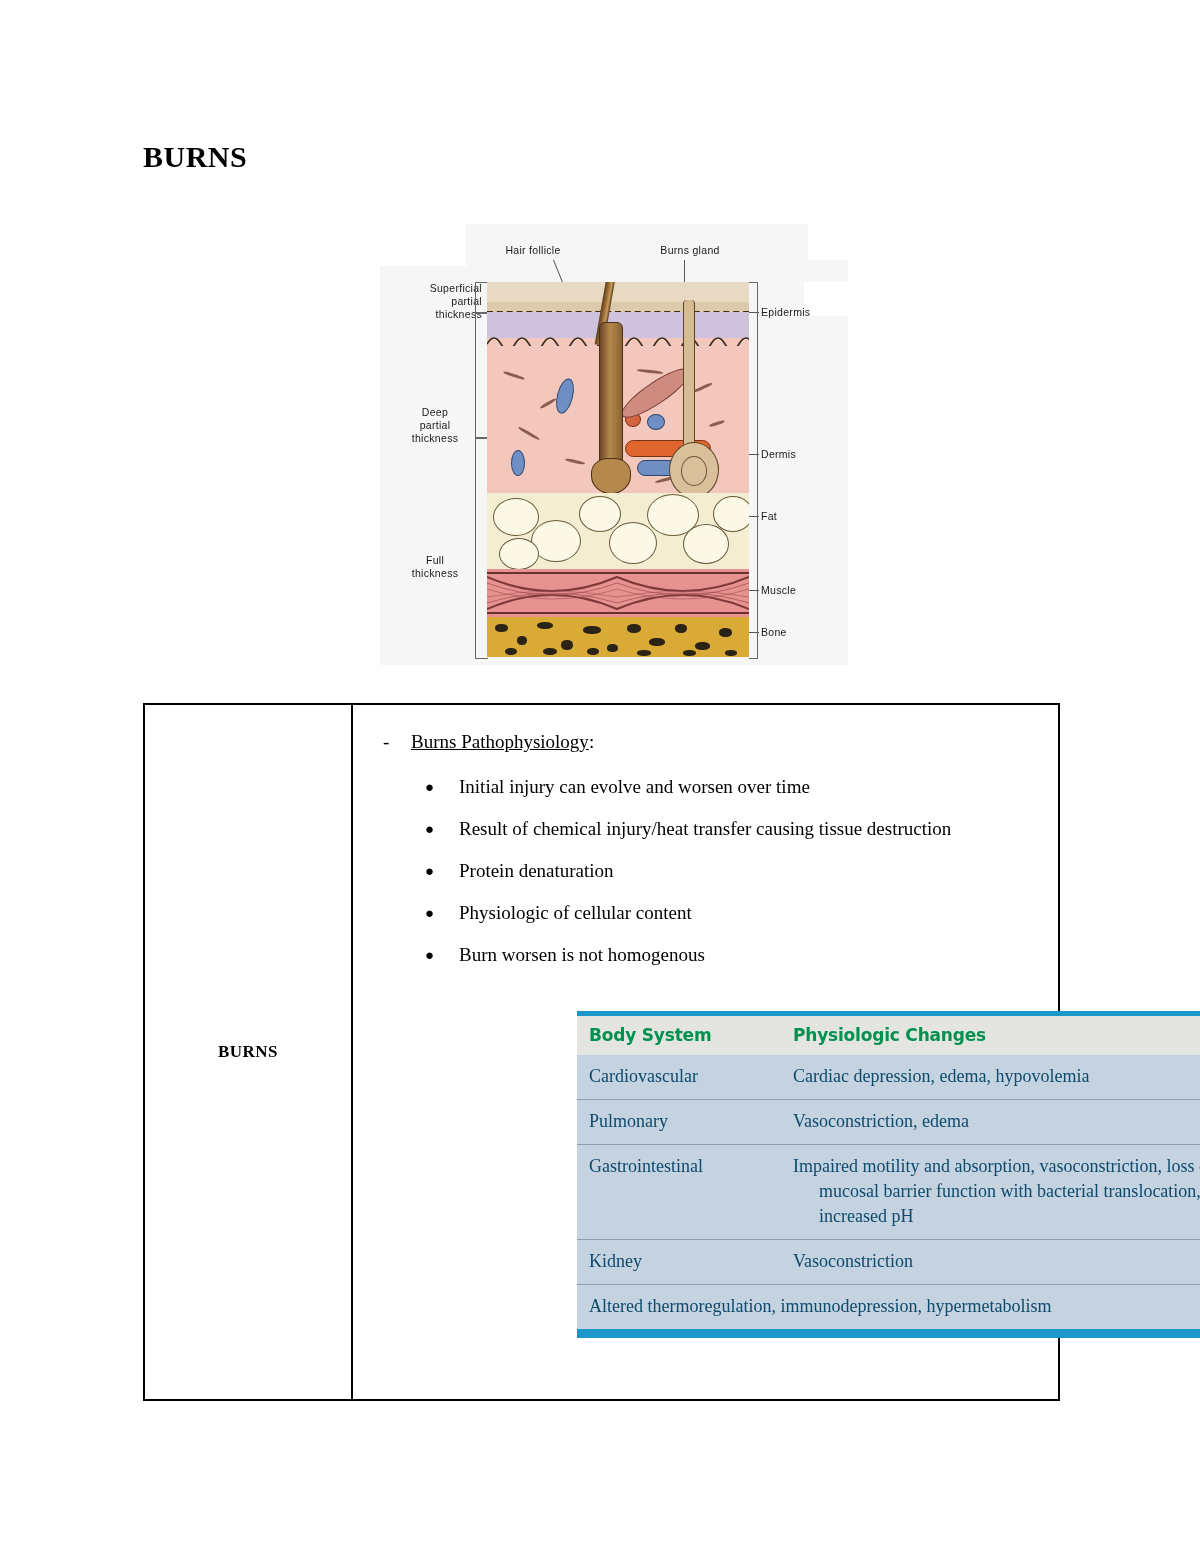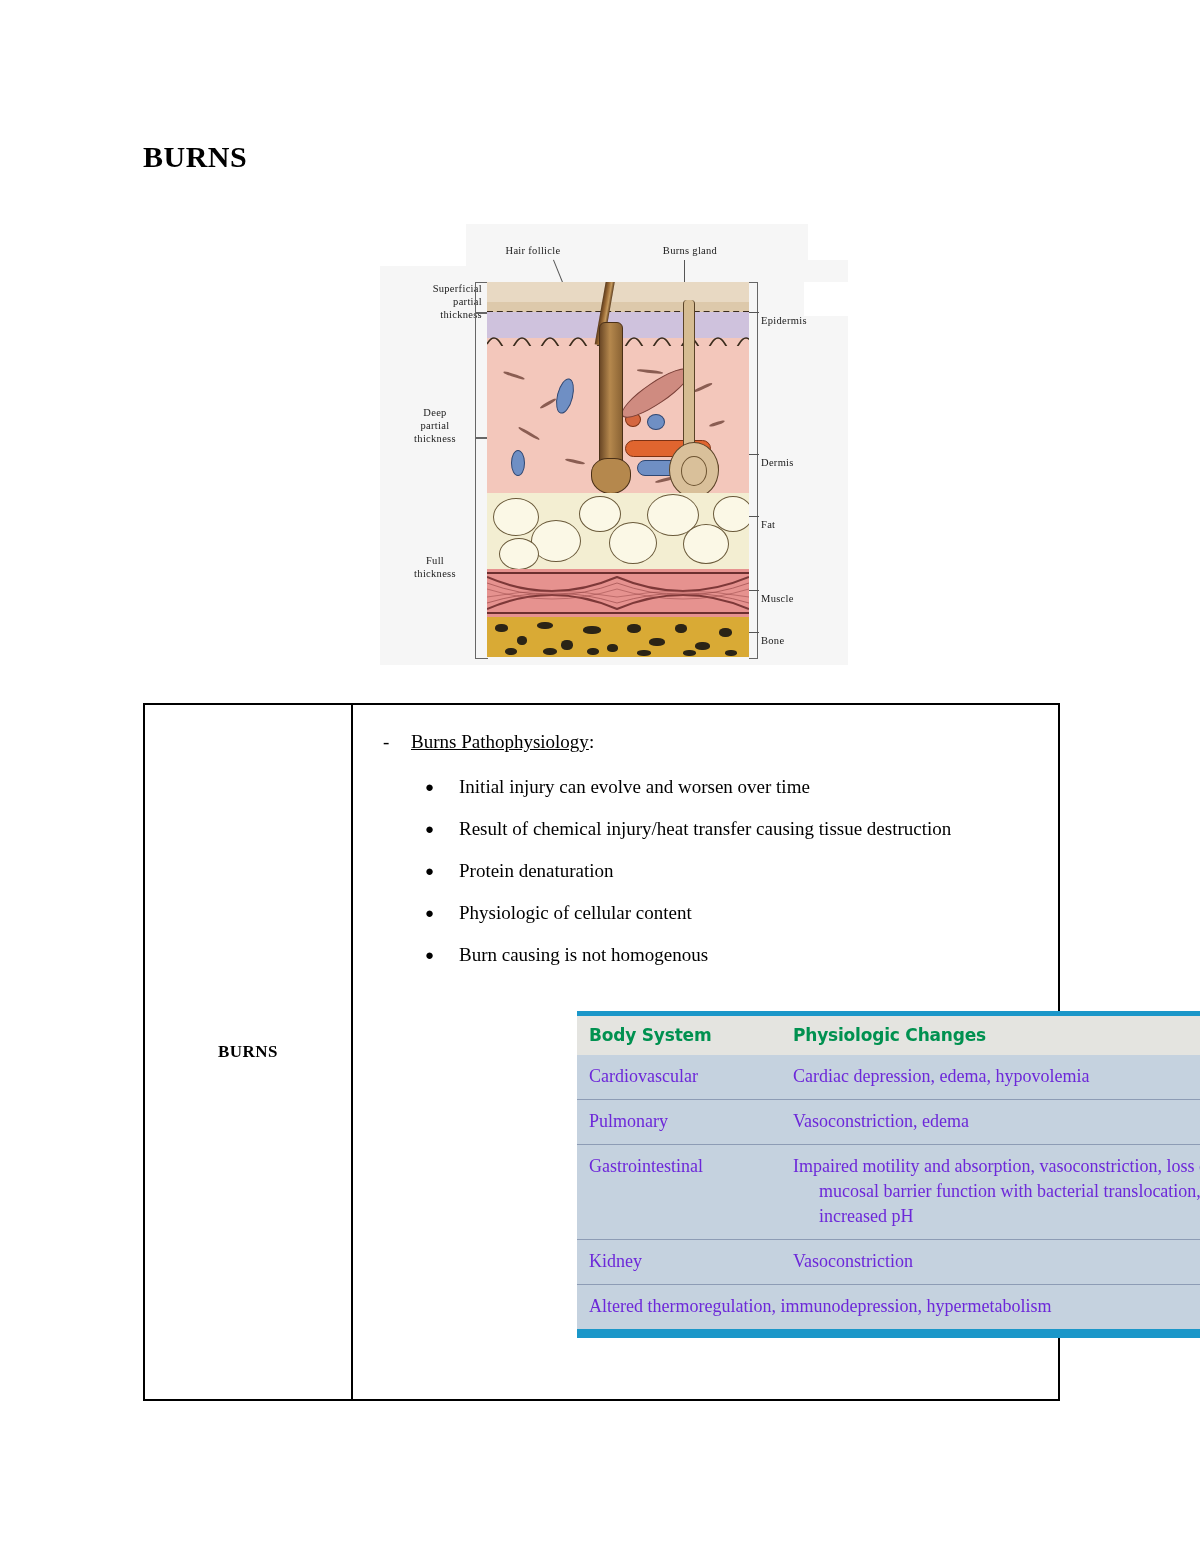--- a/index.html
+++ b/index.html
@@ -50,30 +50,30 @@
   }
   .figure .white-patch-3 {
     position: absolute;
     left: 424px; top: 58px;
     width: 44px; height: 34px;
     background: #ffffff;
   }
 
   .diagram-label {
     position: absolute;
-    font-family: Liberation Serif, serif;
+    font-family: Liberation Sans, sans-serif;
     font-size: 10.5px;
     color: #1a1a1a;
     letter-spacing: 0.3px;
     line-height: 13px;
     white-space: pre-line;
     text-align: center;
   }
   .diagram-label.left { text-align: center; }
-  .diagram-label.right { text-align: left; margin-top: 8px; }
+  .diagram-label.right { text-align: left; }
 
   
   .skin {
     position: absolute;
     left: 107px;
     top: 58px;
     width: 262px;
     height: 375px;
     overflow: hidden;
   }
@@ -325,21 +325,21 @@
     background: #c5d2df;
     border-top: 1.5px solid #8d9cb5;
     padding: 9px 12px 10px 12px;
     box-sizing: border-box;
   }
   .physio-row.first { border-top: none; }
   .physio-row .rcell {
     font-family: "Liberation Serif", "DejaVu Serif", serif;
     font-size: 18px;
     line-height: 25px;
-    color: #6d28d9;
+    color: #0c4a6e;
   }
   .physio-row .rcell.c1 { width: 204px; }
   .physio-row .rcell.c2 {
     flex: 1;
     padding-left: 0px;
     text-indent: 0;
   }
   .physio-row .rcell.c2.hang {
     padding-left: 26px;
     text-indent: -26px;
@@ -498,21 +498,21 @@
       <li>
         <span class="bul">●</span>
         <span class="txt">Protein denaturation</span>
       </li>
       <li>
         <span class="bul">●</span>
         <span class="txt">Physiologic of cellular content</span>
       </li>
       <li>
         <span class="bul">●</span>
-        <span class="txt">Burn causing is not homogenous</span>
+        <span class="txt">Burn worsen is not homogenous</span>
       </li>
     </ul>
 
     <div class="physio-table">
       <div class="physio-top-rule"></div>
 
       <div class="physio-head">
         <div class="hcell c1">Body System</div>
         <div class="hcell c2">Physiologic Changes</div>
       </div>

